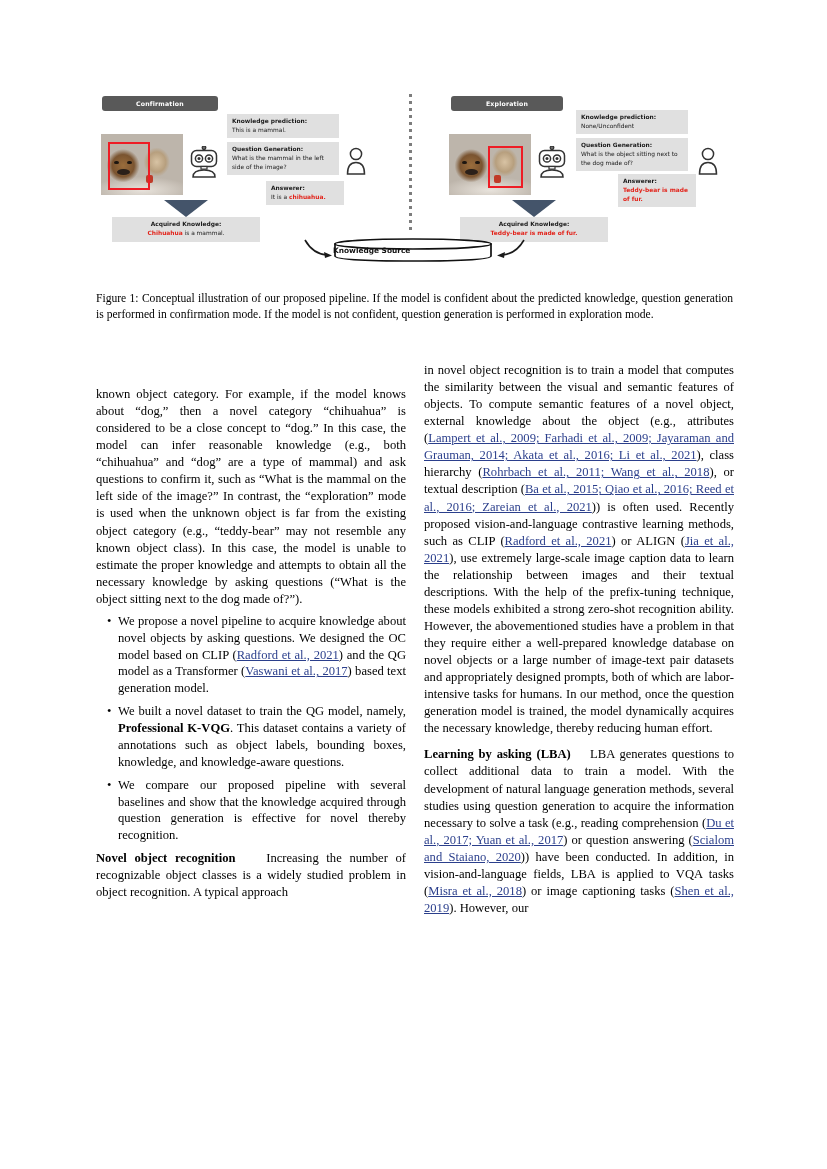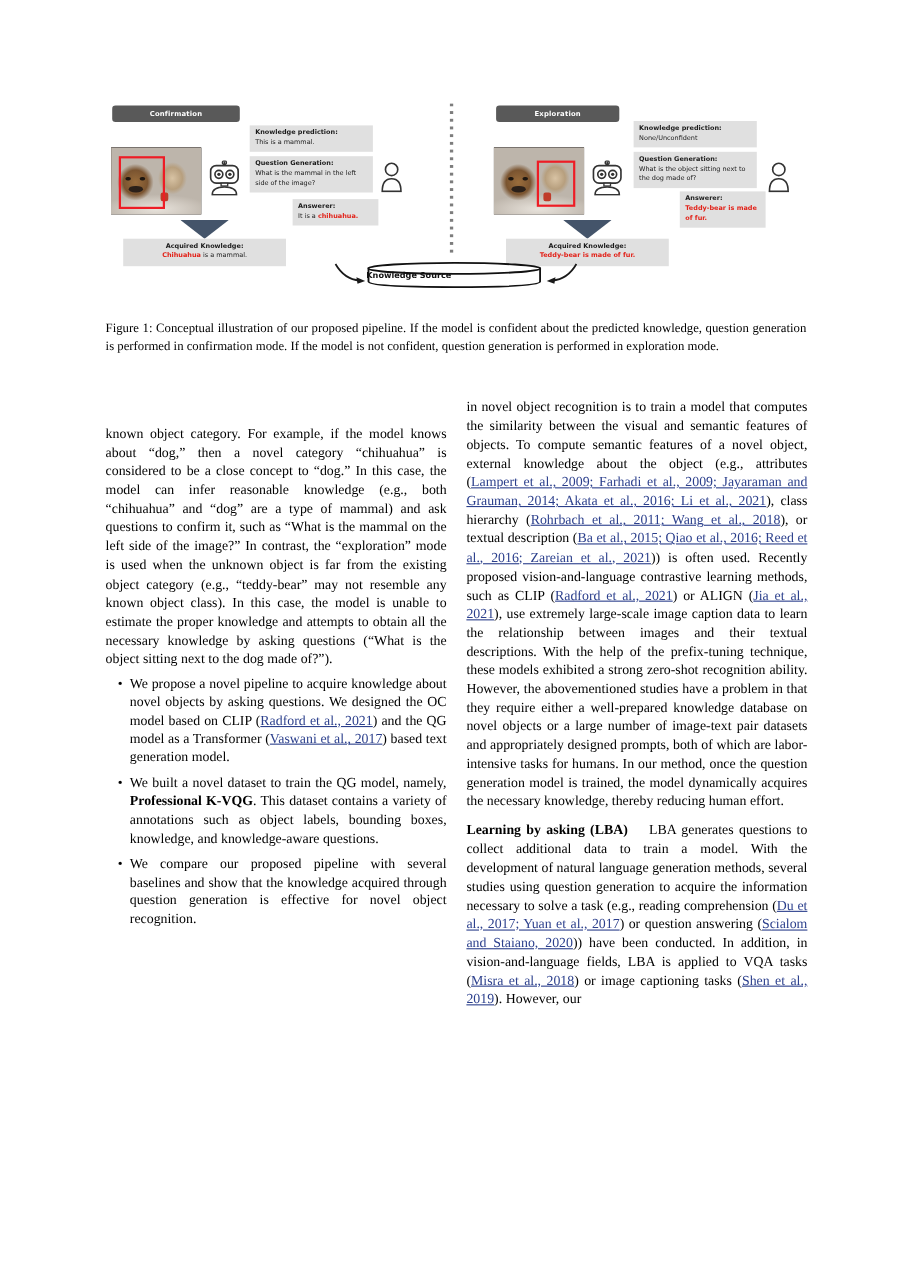--- a/index.html
+++ b/index.html
@@ -444,24 +444,25 @@
   <div class="col left">
 
     <p class="noindent">known object category. For example, if the model knows about “dog,” then a novel category “chihuahua” is considered to be a close concept to “dog.” In this case, the model can infer reasonable knowledge (e.g., both “chihuahua” and “dog” are a type of mammal) and ask questions to confirm it, such as “What is the mammal on the left side of the image?” In contrast, the “exploration” mode is used when the unknown object is far from the existing object category (e.g., “teddy-bear” may not resemble any known object class). In this case, the model is unable to estimate the proper knowledge and attempts to obtain all the necessary knowledge by asking questions (“What is the object sitting next to the dog made of?”).</p>
 
 
     <ul class="bullets">
       <li><span>We propose a novel pipeline to acquire knowledge about novel objects by asking questions. We designed the OC model based on CLIP (</span><span class="cite">Radford et al., 2021</span><span>) and the QG model as a Transformer (</span><span class="cite">Vaswani et al., 2017</span><span>) based text generation model.</span></li>
 
       <li><span>We built a novel dataset to train the QG model, namely, </span><span class="runin">Professional K-VQG</span><span>. This dataset contains a variety of annotations such as object labels, bounding boxes, knowledge, and knowledge-aware questions.</span></li>
 
-      <li><span>We compare our proposed pipeline with several baselines and show that the knowledge acquired through question generation is effective for novel object recognition.</span></li>
+      <li><span>We compare our proposed pipeline with several baselines and show that the knowledge acquired through question generation is effective for novel thereby recognition.</span></li>
     </ul>
 
 
+    <p class="noindent"><span class="runin">Novel object recognition</span>&nbsp;&nbsp;&nbsp;&nbsp;<span>Increasing the number of recognizable object classes is a widely studied problem in object recognition. A typical approach</span></p>
   </div>
 
   <div class="col right">
 
     <p class="noindent"><span>in novel object recognition is to train a model that computes the similarity between the visual and semantic features of objects. To compute semantic features of a novel object, external knowledge about the object (e.g., attributes (</span><span class="cite">Lampert et al., 2009; Farhadi et al., 2009; Jayaraman and Grauman, 2014; Akata et al., 2016; Li et al., 2021</span><span>), class hierarchy (</span><span class="cite">Rohrbach et al., 2011; Wang et al., 2018</span><span>), or textual description (</span><span class="cite">Ba et al., 2015; Qiao et al., 2016; Reed et al., 2016; Zareian et al., 2021</span><span>)) is often used. Recently proposed vision-and-language contrastive learning methods, such as CLIP (</span><span class="cite">Radford et al., 2021</span><span>) or ALIGN (</span><span class="cite">Jia et al., 2021</span><span>), use extremely large-scale image caption data to learn the relationship between images and their textual descriptions. With the help of the prefix-tuning technique, these models exhibited a strong zero-shot recognition ability. However, the abovementioned studies have a problem in that they require either a well-prepared knowledge database on novel objects or a large number of image-text pair datasets and appropriately designed prompts, both of which are labor-intensive tasks for humans. In our method, once the question generation model is trained, the model dynamically acquires the necessary knowledge, thereby reducing human effort.</span></p>
 
     <div class="gap-sm"></div>
 
     <p class="noindent"><span class="runin">Learning by asking (LBA)</span>&nbsp;&nbsp;&nbsp;&nbsp;<span>LBA generates questions to collect additional data to train a model. With the development of natural language generation methods, several studies using question generation to acquire the information necessary to solve a task (e.g., reading comprehension (</span><span class="cite">Du et al., 2017; Yuan et al., 2017</span><span>) or question answering (</span><span class="cite">Scialom and Staiano, 2020</span><span>)) have been conducted. In addition, in vision-and-language fields, LBA is applied to VQA tasks (</span><span class="cite">Misra et al., 2018</span><span>) or image captioning tasks (</span><span class="cite">Shen et al., 2019</span><span>). However, our</span></p>
   </div>

